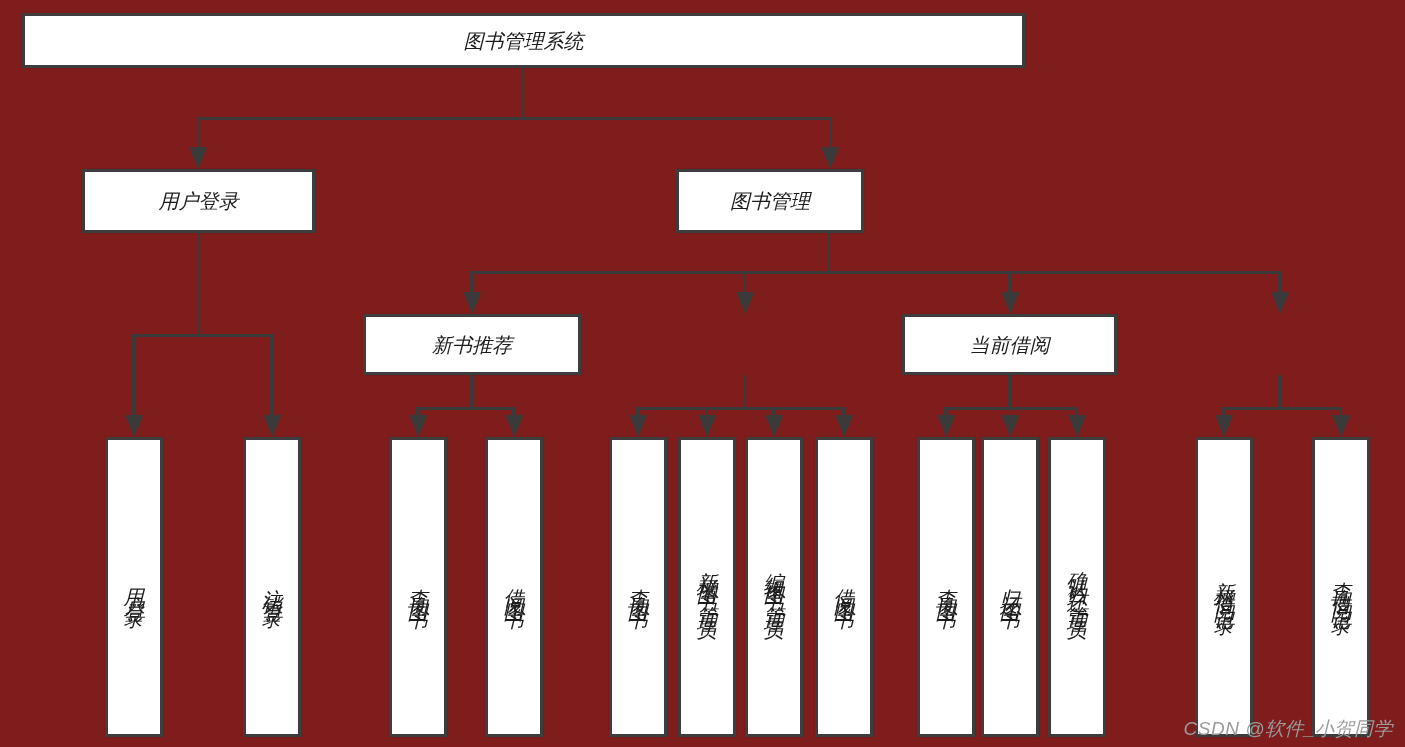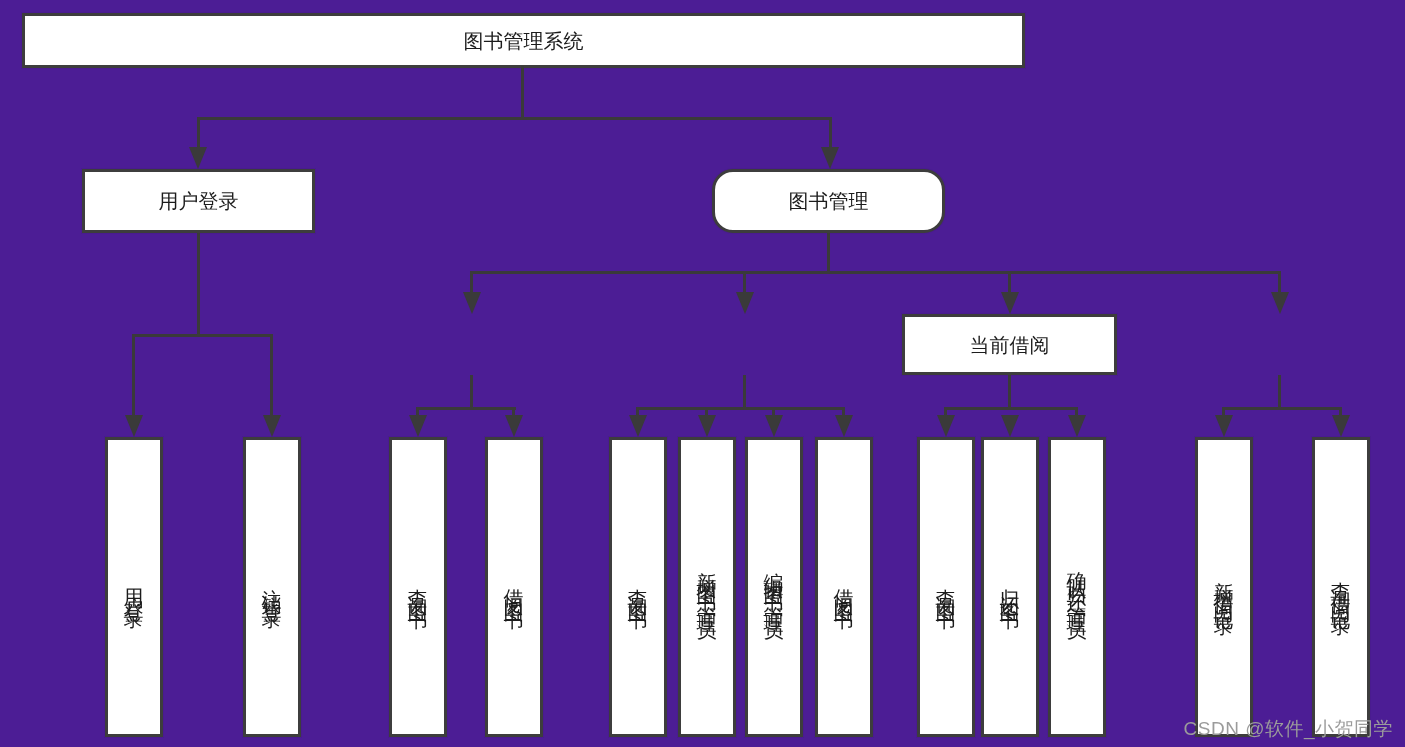--- a/index.html
+++ b/index.html
@@ -5,22 +5,23 @@
   html, body {
     margin: 0;
     padding: 0;
     background: #ffffff;
     font-family: "Liberation Sans", sans-serif;
   }
   .canvas {
     position: relative;
     width: 1405px;
     height: 747px;
-    background: #4c1d95;
+    background: #7f1d1d;
     overflow: hidden;
+    font-style: italic;
   }
   .node {
     position: absolute;
     box-sizing: border-box;
     background: #ffffff;
     border: 3px solid #3d3d3d;
     color: #1c1c1c;
     display: flex;
     align-items: center;
     justify-content: center;
@@ -62,22 +63,23 @@
   }
 </style>
 </head>
 <body>
 
 <div class="canvas">
 
   <div class="node" style="left:22px; top:13px; width:1003px; height:55px;">图书管理系统</div>
 
   <div class="node" style="left:82px; top:169px; width:233px; height:64px;">用户登录</div>
-  <div class="node" style="left:712px; top:169px; width:233px; height:64px;border-radius:21px;">图书管理</div>
+  <div class="node" style="left:676px; top:169px; width:188px; height:64px;">图书管理</div>
 
+  <div class="node" style="left:363px; top:314px; width:218px; height:61px;">新书推荐</div>
   <div class="node" style="left:902px; top:314px; width:215px; height:61px;">当前借阅</div>
 
   <div class="node leaf" style="left:105px; top:437px; width:58px; height:300px;">用户登录</div>
   <div class="node leaf" style="left:243px; top:437px; width:58px; height:300px;">注销登录</div>
 
   <div class="node leaf" style="left:389px; top:437px; width:58px; height:300px;">查询图书</div>
   <div class="node leaf" style="left:485px; top:437px; width:58px; height:300px;">借阅图书</div>
 
   <div class="node leaf" style="left:609px; top:437px; width:58px; height:300px;">查询图书</div>
   <div class="node leaf" style="left:678px; top:437px; width:58px; height:300px;">新增图书（管理员）</div>

